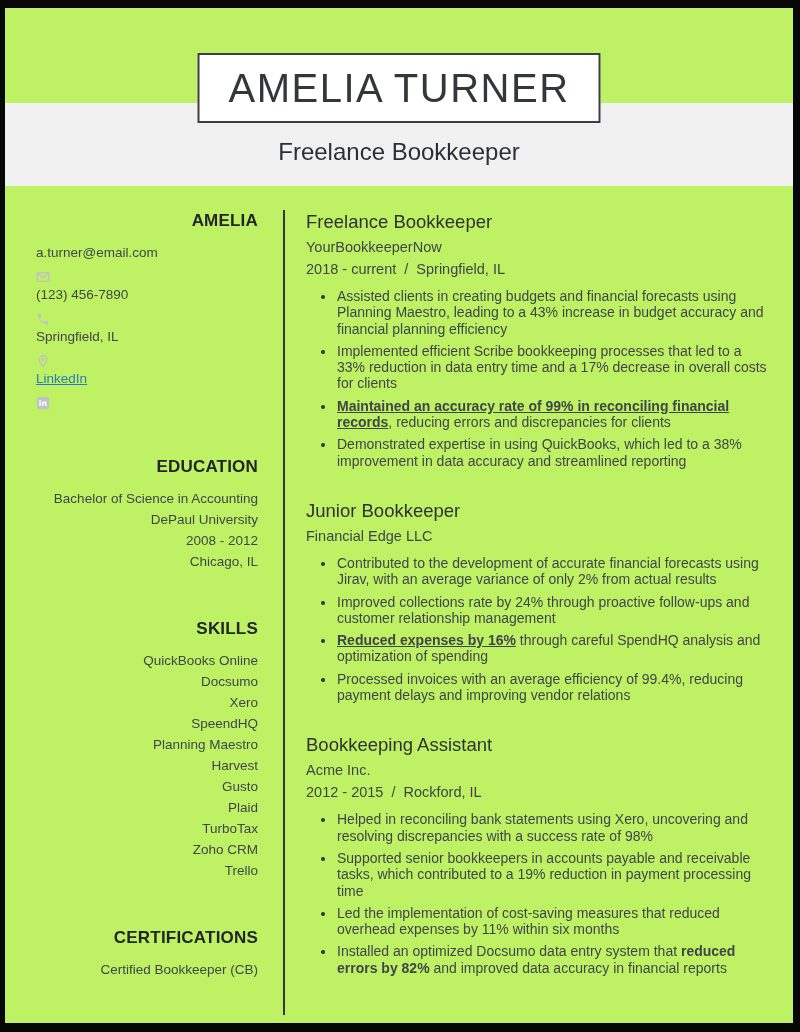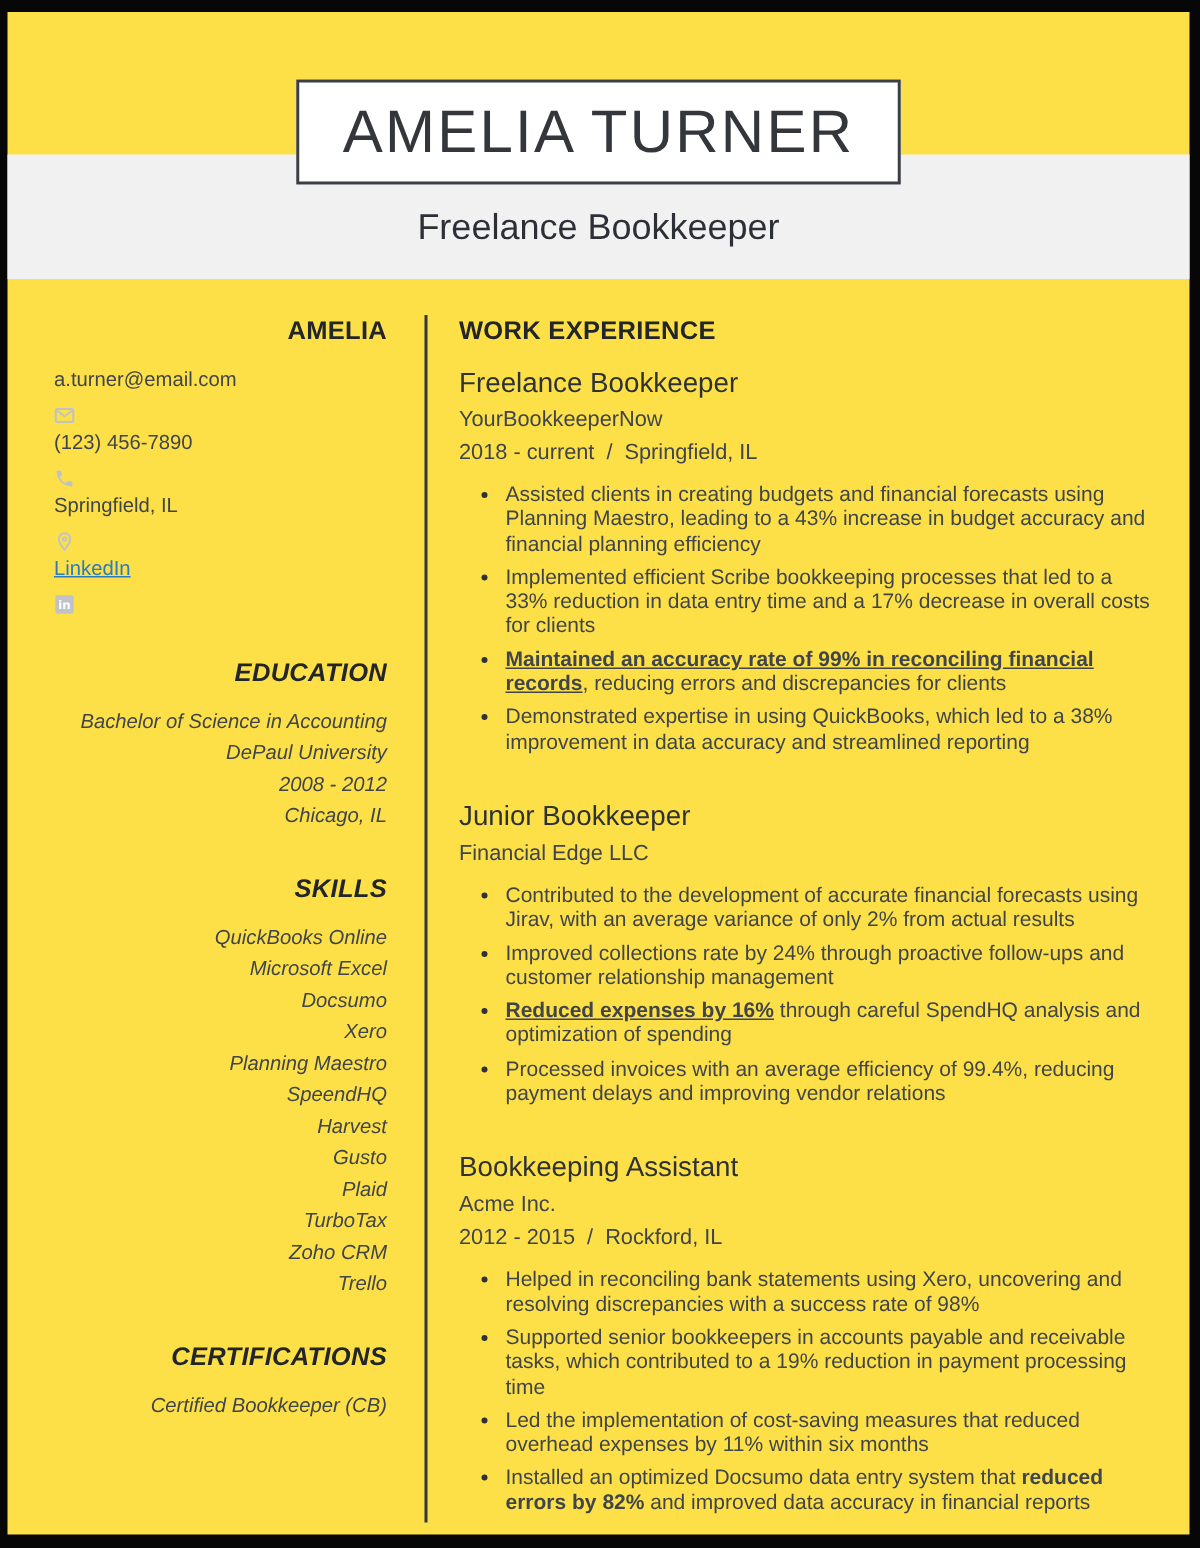--- a/index.html
+++ b/index.html
@@ -1,20 +1,20 @@
 <!DOCTYPE html>
 <html><head>
 <meta charset="utf-8">
 <style>
   * { box-sizing: border-box; }
   html, body { margin: 0; padding: 0; background: #e8e8e8; }
   body { font-family: "Liberation Sans", sans-serif; }
 
   .page { position: relative; width: 800px; height: 1032px; background: #070707; margin: 0 auto; overflow: hidden; }
-  .inner { position: absolute; top: 8px; left: 5px; right: 7px; bottom: 9px; background: #fde047; padding-left: 40px; }
+  .inner { position: absolute; top: 8px; left: 5px; right: 7px; bottom: 9px; background: #bef264; padding-left: 40px; }
 
   .band { position: absolute; top: 95px; left: 0; right: 0; height: 83px; background: #f1f1f2; }
 
   .namebox {
     position: absolute; top: 45px; left: 50%; transform: translateX(-50%);
     width: 403px; height: 70px; background: #ffffff; border: 2px solid #3b3f45;
     display: flex; align-items: center; justify-content: center; z-index: 2;
   }
   .person-name { font-size: 40px; font-weight: 400; letter-spacing: 1.5px; color: #33373c; white-space: nowrap; }
 
@@ -24,21 +24,21 @@
 
   .sidebar { width: 222px; flex: none; text-align: right; color: #40454b; }
   .divider { flex: none; width: 2px; background: #33373c; margin-left: 25px; margin-right: 21px; }
   .main { flex: 1; min-width: 0; color: #40454b; }
 
   .side-heading, .main-heading {
     margin: 0; font-size: 17px; font-weight: 700; color: #22252a; letter-spacing: 0.2px; line-height: 21px;
   }
   .side-heading { margin-bottom: 11px; }
   .main-heading { margin-bottom: 12px; }
-  .side-section + .side-section { margin-top: 28px; font-style: italic; }
+  .side-section + .side-section { margin-top: 46px; }
 
   .contact-row { display: flex; justify-content: flex-end; align-items: flex-start; gap: 7px; line-height: 21px; font-size: 13.5px; flex-direction: column; }
   .contact-row .icon { width: 14px; height: 14px; flex: none; display: inline-flex; }
   .contact-row .icon svg { display: block; }
   .link { color: #2b7bc0; text-decoration: underline; cursor: pointer; }
 
   .side-line { font-size: 13.5px; line-height: 21px; }
 
   .job + .job { margin-top: 30px; }
   .job-title { margin: 0; font-size: 18.5px; font-weight: 400; color: #2e3237; line-height: 24px; }
@@ -115,25 +115,24 @@
               <div class="side-line">DePaul University</div>
               <div class="side-line">2008 - 2012</div>
               <div class="side-line">Chicago, IL</div>
             </div>
         </section>
 
         <section class="side-section">
           <h2 class="side-heading">SKILLS</h2>
           <div>
               <div class="side-line">QuickBooks Online</div>
-              <div class="side-line">Microsoft Excel</div>
               <div class="side-line">Docsumo</div>
               <div class="side-line">Xero</div>
+              <div class="side-line">SpeendHQ</div>
               <div class="side-line">Planning Maestro</div>
-              <div class="side-line">SpeendHQ</div>
               <div class="side-line">Harvest</div>
               <div class="side-line">Gusto</div>
               <div class="side-line">Plaid</div>
               <div class="side-line">TurboTax</div>
               <div class="side-line">Zoho CRM</div>
               <div class="side-line">Trello</div>
             </div>
         </section>
 
         <section class="side-section">
@@ -141,21 +140,20 @@
           <div>
               <div class="side-line">Certified Bookkeeper (CB)</div>
             </div>
         </section>
 
       </aside>
 
       <div class="divider"></div>
 
       <main class="main">
-        <h2 class="main-heading">WORK EXPERIENCE</h2>
         <div>
             <section class="job">
               <h2 class="job-title">Freelance Bookkeeper</h2>
               <div class="job-company">YourBookkeeperNow</div>
               <div class="job-dates"><span>2018 - current</span><span class="sep">/</span><span>Springfield, IL</span></div>
               <ul class="bullets">
                 <li class="bullet"><span>Assisted clients in creating budgets and financial forecasts using Planning Maestro, leading to a 43% increase in budget accuracy and financial planning efficiency</span></li>
                 <li class="bullet"><span>Implemented efficient Scribe bookkeeping processes that led to a 33% reduction in data entry time and a 17% decrease in overall costs for clients</span></li>
                 <li class="bullet"><span class="b u">Maintained an accuracy rate of 99% in reconciling financial records</span><span>, reducing errors and discrepancies for clients</span></li>
                 <li class="bullet"><span>Demonstrated expertise in using QuickBooks, which led to a 38% improvement in data accuracy and streamlined reporting</span></li>

